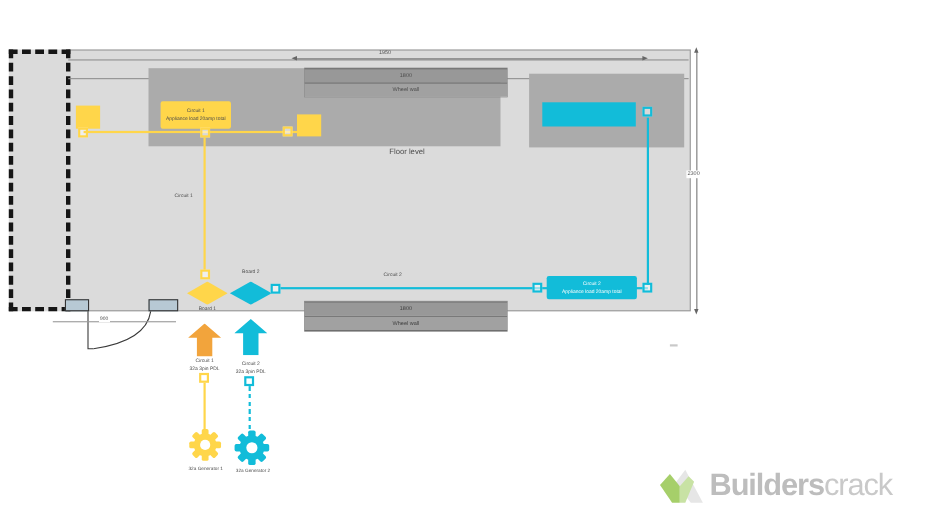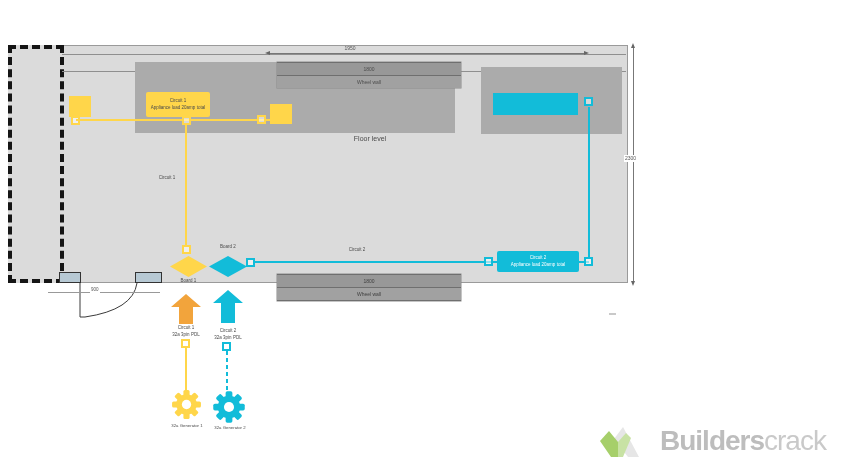--- a/index.html
+++ b/index.html
@@ -148,21 +148,21 @@
       <rect x="13" y="2" width="6" height="28" rx="1.5" transform="rotate(45 16 16)"></rect>
       <rect x="13" y="2" width="6" height="28" rx="1.5" transform="rotate(90 16 16)"></rect>
       <rect x="13" y="2" width="6" height="28" rx="1.5" transform="rotate(135 16 16)"></rect>
       <circle cx="16" cy="16" r="10"></circle>
     </g>
     <circle cx="16" cy="16" r="4.5" fill="#ffffff"></circle>
   </svg>
   <div class="abs txt" style="left:159px;top:423px;width:56px;font-size:4.3px;">32a Generator 1</div>
   <div class="abs txt" style="left:202px;top:425px;width:56px;font-size:4.3px;">32a Generator 2</div>
 
-  <div class="abs" style="left:597px;top:424px;display:flex;align-items:center;gap:19px;text-align:center;">
+  <div class="abs" style="left:597px;top:424px;display:flex;align-items:center;gap:4px;text-align:center;">
     <svg width="44" height="34" viewBox="0 0 44 34">
       <path d="M26 3 L42 33 L31 33 L17 15 Z" fill="#e6e6e6"></path>
       <path d="M3 17 L12 7 L21 18 L21 33 L14 33 Z" fill="#a6cf6a"></path>
       <path d="M21 18 L29 9 L34 14 L26 33 L21 33 Z" fill="#c8e2a4"></path>
     </svg>
     <div class="logo-text"><span class="logo-bold">Builders</span><span class="logo-light">crack</span></div>
   </div>
 
 </div>
 

